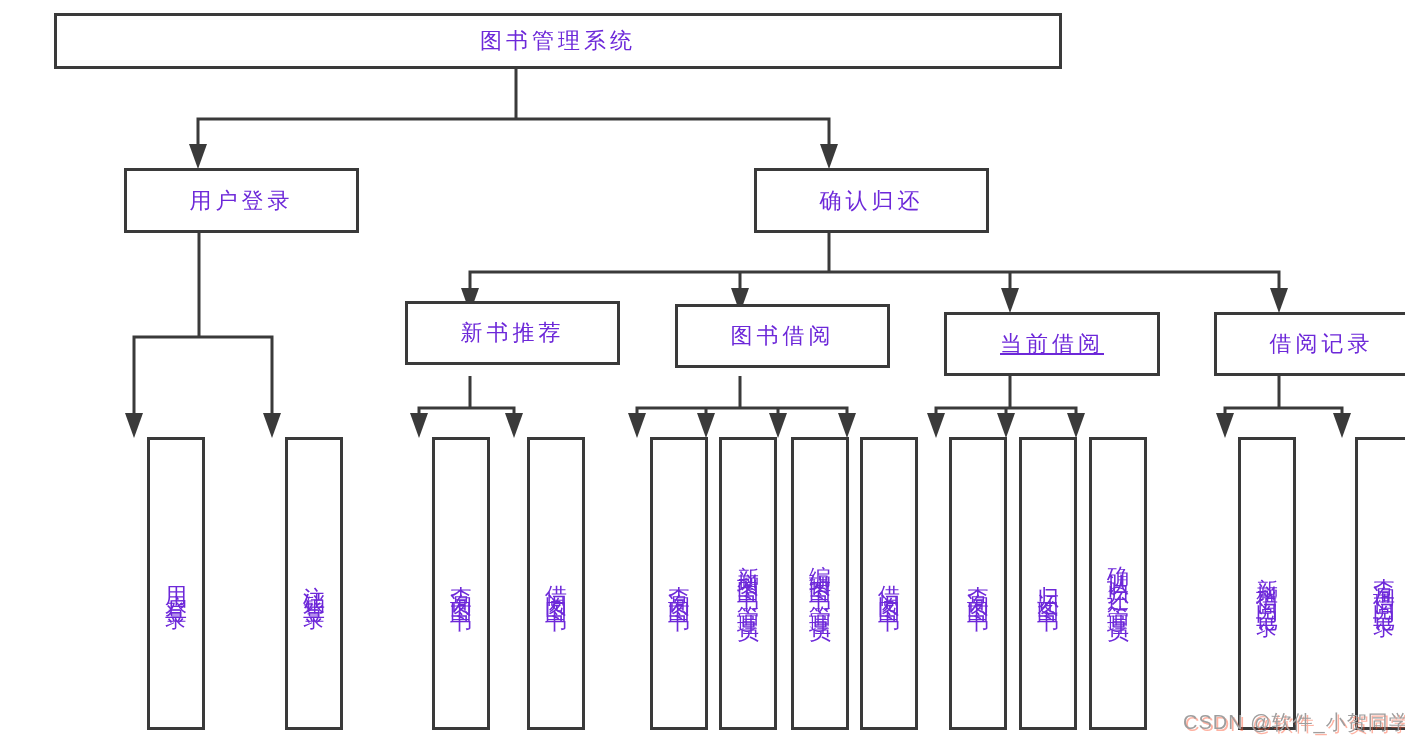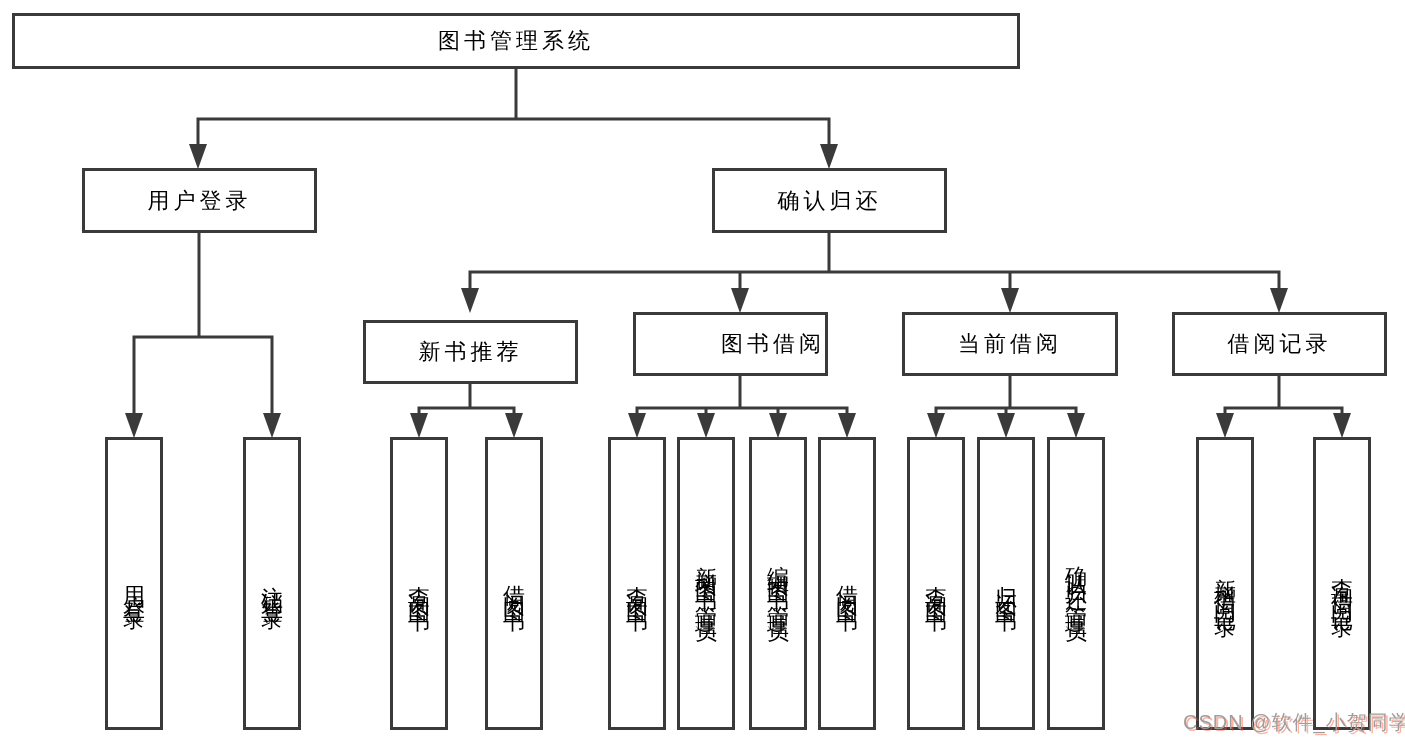--- a/index.html
+++ b/index.html
@@ -18,25 +18,26 @@
     z-index: 0;
   }
   .box {
     position: absolute;
     box-sizing: border-box;
     background: #ffffff;
     border: 3px solid #3a3a3a;
     display: flex;
     align-items: center;
     justify-content: center;
-    color: #000000;
+    color: #6d28d9;
     font-size: 22px;
     letter-spacing: 4px;
     z-index: 1;
     white-space: nowrap;
+    margin-left: 42px;
   }
   .leaf span {
     writing-mode: vertical-rl;
     text-orientation: mixed;
     font-size: 22px;
     letter-spacing: 8px;
     line-height: 1;
   }
   #watermark {
     position: absolute;
@@ -123,27 +124,27 @@
     <span>图书管理系统</span>
   </div>
 
   <div class="box" style="left:82px; top:168px; width:235px; height:65px;">
     <span>用户登录</span>
   </div>
   <div class="box" style="left:712px; top:168px; width:235px; height:65px;">
     <span>确认归还</span>
   </div>
 
-  <div class="box" style="left:363px; top:320px; width:215px; height:64px;">
+  <div class="box" style="left:363px; top:301px; width:215px; height:64px;">
     <span>新书推荐</span>
   </div>
-  <div class="box" style="left:633px; top:312px; width:195px; height:64px;justify-content:flex-end;">
+  <div class="box" style="left:633px; top:304px; width:215px; height:64px;">
     <span>图书借阅</span>
   </div>
-  <div class="box" style="left:902px; top:312px; width:216px; height:64px;">
+  <div class="box" style="left:902px; top:312px; width:216px; height:64px;text-decoration:underline;">
     <span>当前借阅</span>
   </div>
   <div class="box" style="left:1172px; top:312px; width:215px; height:64px;">
     <span>借阅记录</span>
   </div>
 
   <div class="box leaf" style="left:105px; top:437px; width:58px; height:293px;">
     <span>用户登录</span>
   </div>
   <div class="box leaf" style="left:243px; top:437px; width:58px; height:293px;">

